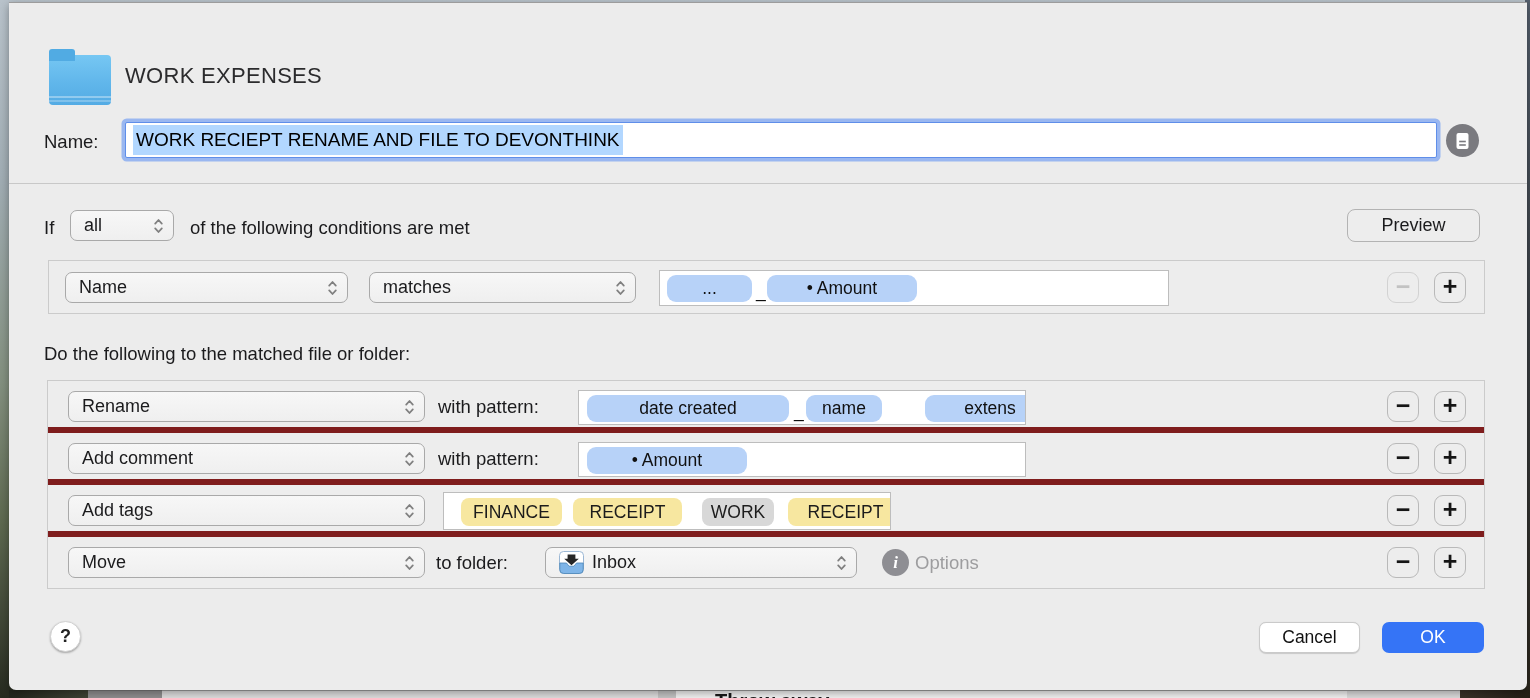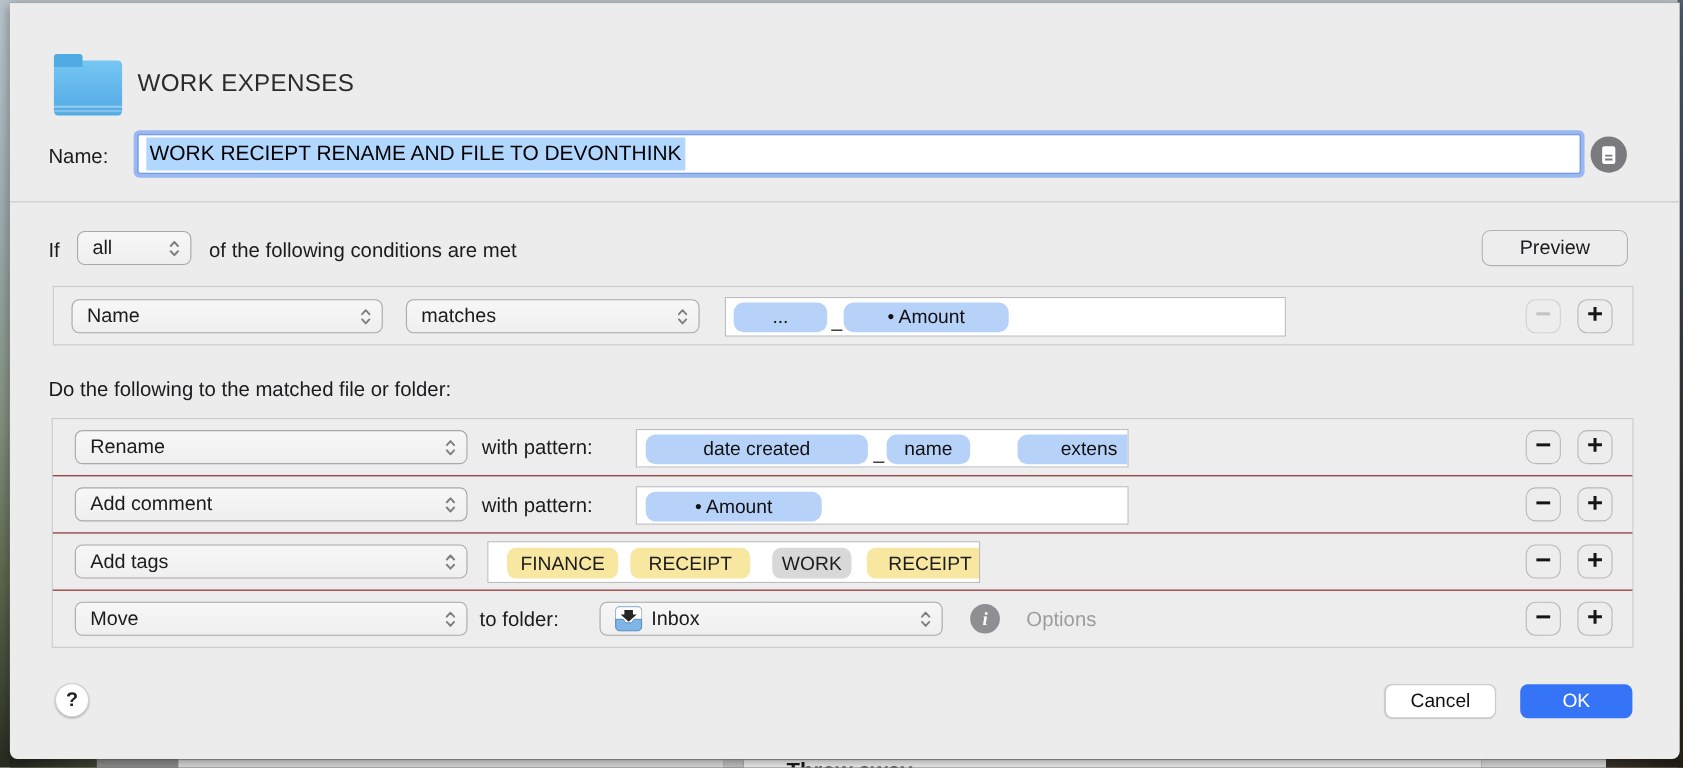--- a/index.html
+++ b/index.html
@@ -65,27 +65,27 @@
   .tsep{position:absolute; top:4px; height:27px; display:flex; align-items:flex-end; font-size:17.5px; color:#101010;}
   .tag{position:absolute; top:5px; height:28px; border-radius:8px; background:#f7e7a0;
     display:flex; align-items:center; justify-content:center; font-size:17.5px; color:#1c1c1c; white-space:nowrap;}
   .tag.gray{background:#d8d8d8;}
 
   .sqbtn{position:absolute; width:32px; height:31px; border-radius:9px; border:1.5px solid #b9b9b9;
     display:flex; align-items:center; justify-content:center; font-size:25px; font-weight:700; color:#151515;
     line-height:1; padding-bottom:2px;}
   .sqbtn.disabled{color:#c2c2c2; border-color:#d2d2d2;}
 
-  .arow{position:absolute; left:0; width:1436px; height:52px; border-bottom:1px solid #7f1d1d;}
+  .arow{position:absolute; left:0; width:1436px; height:52px; border-bottom:6px solid #7f1d1d;}
   .arow.last{border-bottom:none; height:53px;}
 
   .infoc{position:absolute; left:834px; top:12px; width:27px; height:27px; border-radius:50%;
     background:#8e8e93; color:#fff; display:flex; align-items:center; justify-content:center;
     font-family:"Liberation Serif", serif; font-style:italic; font-weight:700; font-size:17px;}
-  .options-lbl{position:absolute; left:867px; top:15px; font-size:18.5px; color:#9d9d9f; white-space:nowrap;margin-left:18px;}
+  .options-lbl{position:absolute; left:867px; top:15px; font-size:18.5px; color:#9d9d9f; white-space:nowrap;}
 
   .inboxic{flex:none; margin-right:8px;}
 
   .help{position:absolute; left:41px; top:618px; width:31px; height:31px; border-radius:50%;
     background:#fff; border:1px solid #d2d2d2; box-shadow:0 1px 2px rgba(0,0,0,.3);
     display:flex; align-items:center; justify-content:center; font-size:18px; font-weight:700; color:#222;}
   .btn{position:absolute; top:619px; height:31px; border-radius:7px; display:flex; align-items:center;
     justify-content:center; font-size:17.5px;}
   .cancel{left:1250px; width:101px; background:#fff; border:1px solid #cacaca; box-shadow:0 .5px 1px rgba(0,0,0,.15); color:#111;}
   .ok{left:1373px; width:102px; background:#3574f6; color:#fff;}

